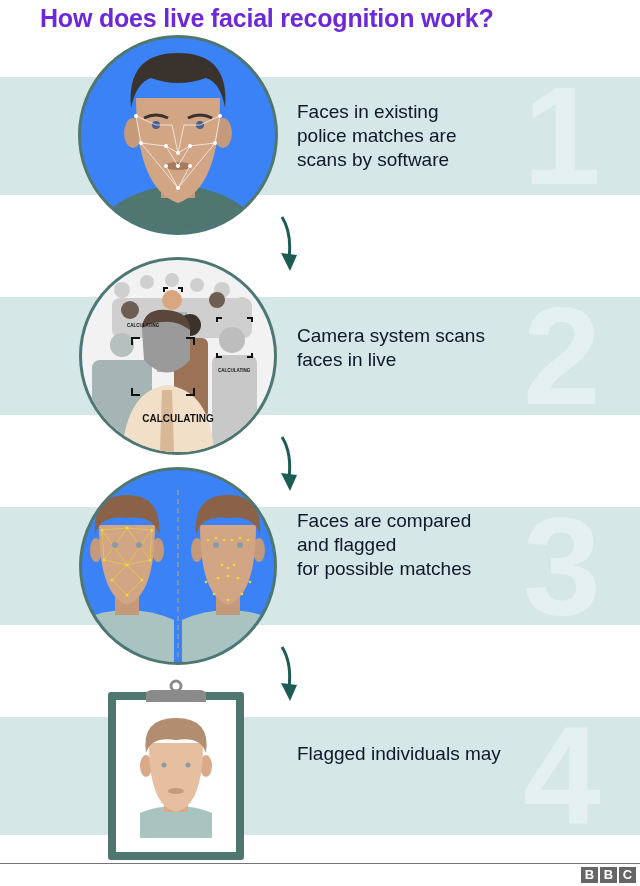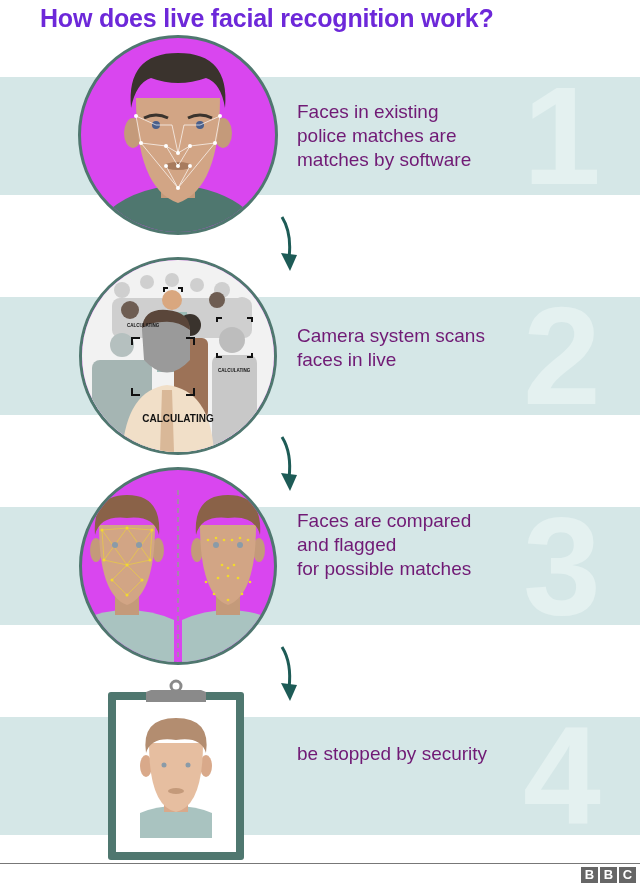--- a/index.html
+++ b/index.html
@@ -1,38 +1,38 @@
 <!DOCTYPE html>
 <html><head>
 <meta charset="utf-8">
 <style>
   html,body{margin:0;padding:0;background:#fff;}
   body{width:640px;height:886px;position:relative;overflow:hidden;font-family:"Liberation Sans",sans-serif;color:#222;}
   .title{position:absolute;left:4px;top:4px;font-size:25px;font-weight:bold;color:#6d28d9;letter-spacing:-0.2px;white-space:nowrap;margin-left:36px;}
   .band{position:absolute;left:0;width:640px;height:118px;background:#d5e7e7;}
   .bignum{position:absolute;font-size:140px;font-weight:bold;color:#e4f1f0;line-height:118px;top:0;left:512px;width:100px;text-align:center;}
-  .stext{position:absolute;left:297px;font-size:19px;line-height:24px;color:#701a75;white-space:nowrap;}
-  .circle{position:absolute;border-radius:50%;border:3px solid #4f776f;background:#d946ef;overflow:hidden;box-sizing:border-box;}
+  .stext{position:absolute;left:297px;font-size:19px;line-height:24px;color:#0f172a;white-space:nowrap;}
+  .circle{position:absolute;border-radius:50%;border:3px solid #4f776f;background:#3b82f6;overflow:hidden;box-sizing:border-box;}
   .arrow{position:absolute;width:24px;height:60px;}
   .footer-line{position:absolute;left:0;top:863px;width:640px;height:1px;background:#777;}
   .bbc{position:absolute;top:867px;right:4px;display:flex;gap:2px;}
   .bbc span{display:block;width:17px;height:16px;background:#666;color:#fff;font-weight:bold;font-size:13px;line-height:16px;text-align:center;}
 </style>
 </head>
 <body>
 
 <div class="title">How does live facial recognition work?</div>
 
 <div class="band" style="top:77px">
   <div class="bignum">1</div>
 </div>
 <div class="stext" style="top:100px">
   <div>Faces in existing</div>
   <div>police matches are</div>
-  <div>matches by software</div>
+  <div>scans by software</div>
 </div>
 <div class="circle" style="left:78px;top:35px;width:200px;height:200px;">
   <svg width="194" height="194" viewBox="0 0 194 194">
     <path d="M10 194 Q30 160 75 150 L119 150 Q164 160 184 194 Z" fill="#4f776f"></path>
     <rect x="80" y="120" width="34" height="40" fill="#c49a7a"></rect>
     <ellipse cx="52" cy="95" rx="9" ry="15" fill="#c49a7a"></ellipse>
     <ellipse cx="142" cy="95" rx="9" ry="15" fill="#c49a7a"></ellipse>
     <path d="M55 60 Q55 150 97 165 Q139 150 139 60 Z" fill="#d2a585"></path>
     <path d="M50 70 Q45 15 97 15 Q149 15 144 70 Q140 45 125 40 Q97 50 70 40 Q55 45 50 70 Z" fill="#3a332d"></path>
     <circle cx="75" cy="87" r="4" fill="#4a5f8a"></circle>
@@ -183,21 +183,21 @@
 
 <svg class="arrow" style="left:278px;top:643px" viewBox="0 0 24 60">
   <path d="M4 4 Q14 20 11 45" stroke="#1d5b56" stroke-width="3" fill="none"></path>
     <path d="M3 40 L12 58 L19 42 Z" fill="#1d5b56"></path>
 </svg>
 
 <div class="band" style="top:717px">
   <div class="bignum">4</div>
 </div>
 <div class="stext" style="top:742px">
-  <div>be stopped by security</div>
+  <div>Flagged individuals may</div>
 </div>
 <svg style="position:absolute;left:106px;top:678px" width="140" height="184" viewBox="0 0 140 184">
   <rect x="2" y="14" width="136" height="168" rx="3" fill="#4f776f"></rect>
   <rect x="10" y="22" width="120" height="152" fill="#fff"></rect>
   <circle cx="70" cy="8" r="5" fill="none" stroke="#8a8a8a" stroke-width="3"></circle>
   <path d="M40 14 L45 12 L95 12 L100 14 L100 24 L40 24 Z" fill="#8a8a8a"></path>
   <path d="M34 160 L34 135 Q50 128 70 128 Q90 128 106 135 L106 160 Z" fill="#a9c3c0"></path>
   <rect x="58" y="112" width="24" height="22" fill="#d9a98a"></rect>
   <ellipse cx="40" cy="88" rx="6" ry="11" fill="#d9a98a"></ellipse>
     <ellipse cx="100" cy="88" rx="6" ry="11" fill="#d9a98a"></ellipse>

